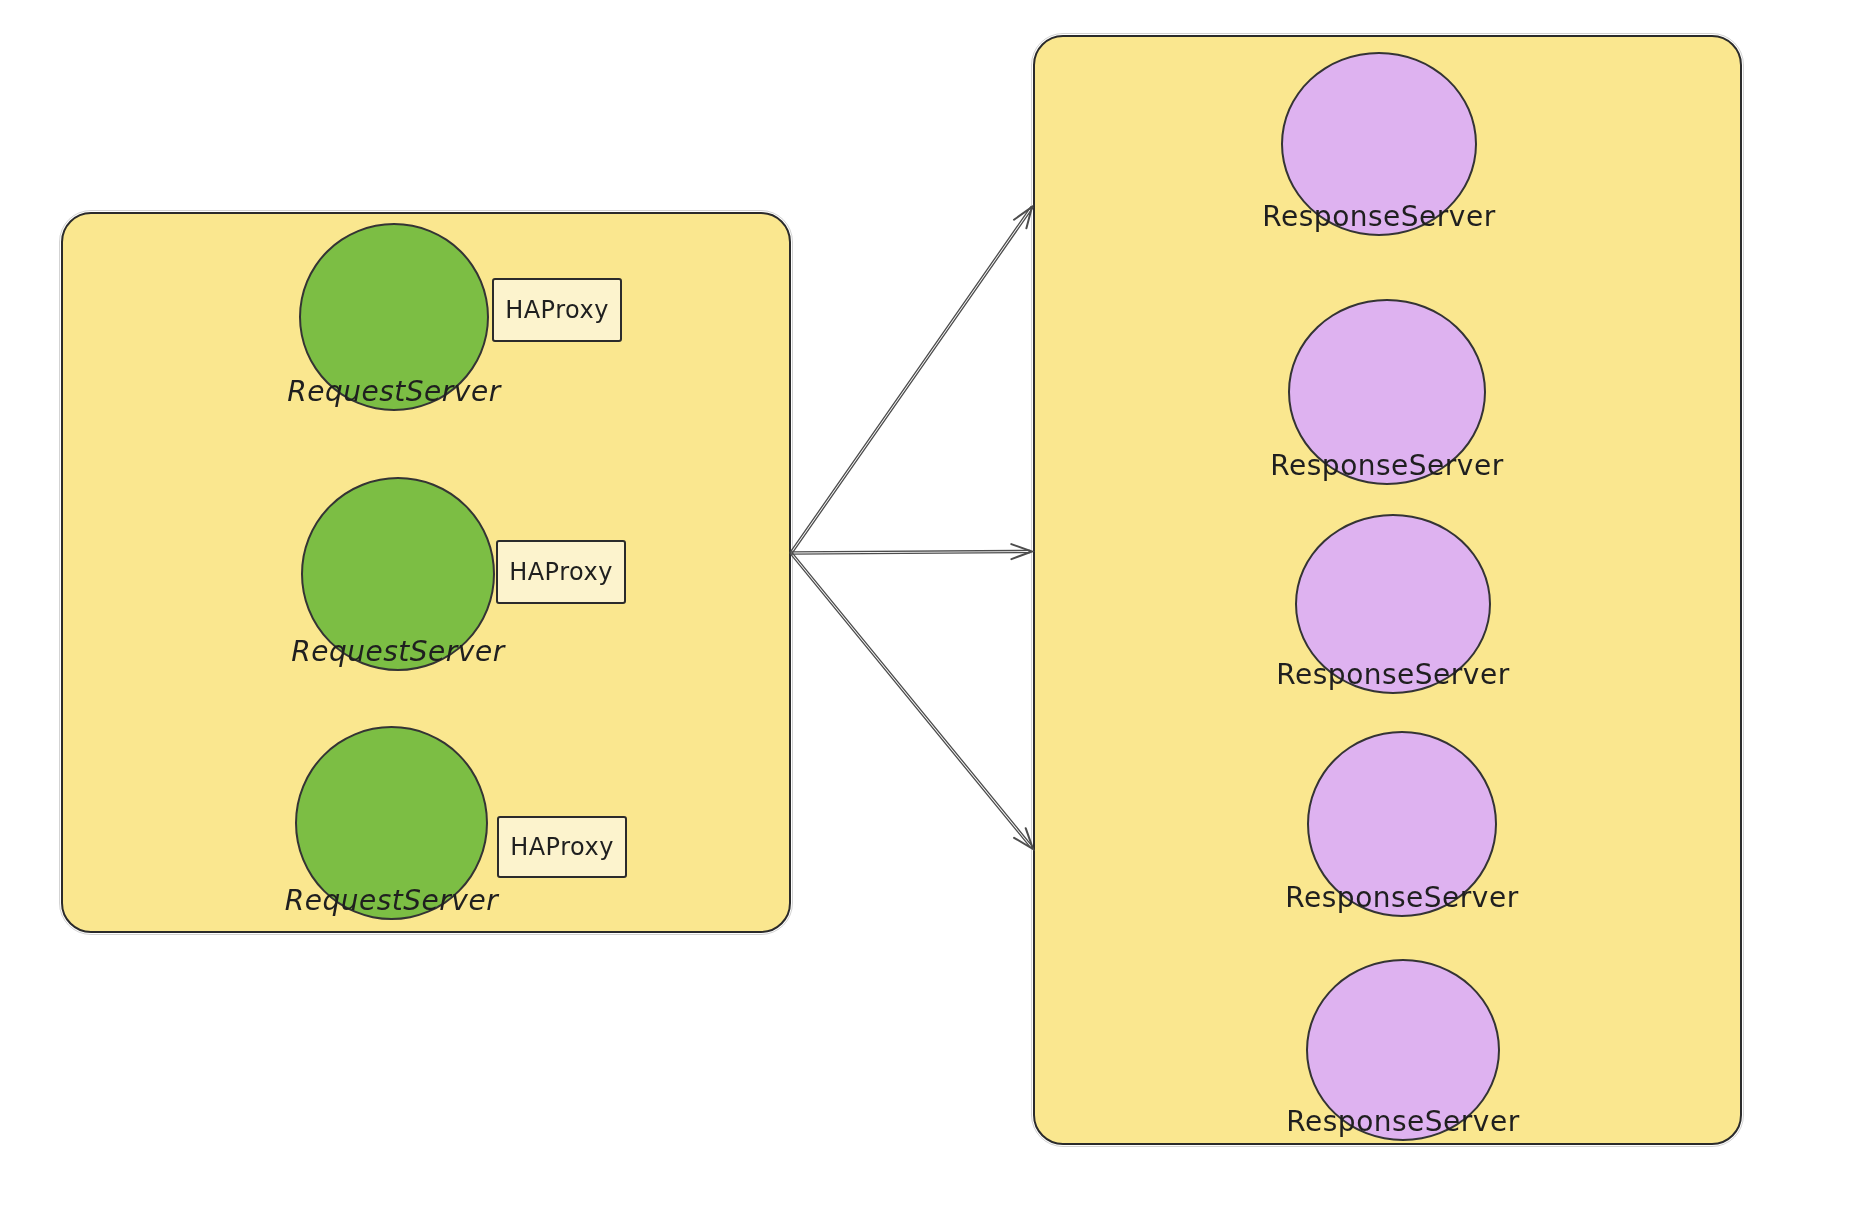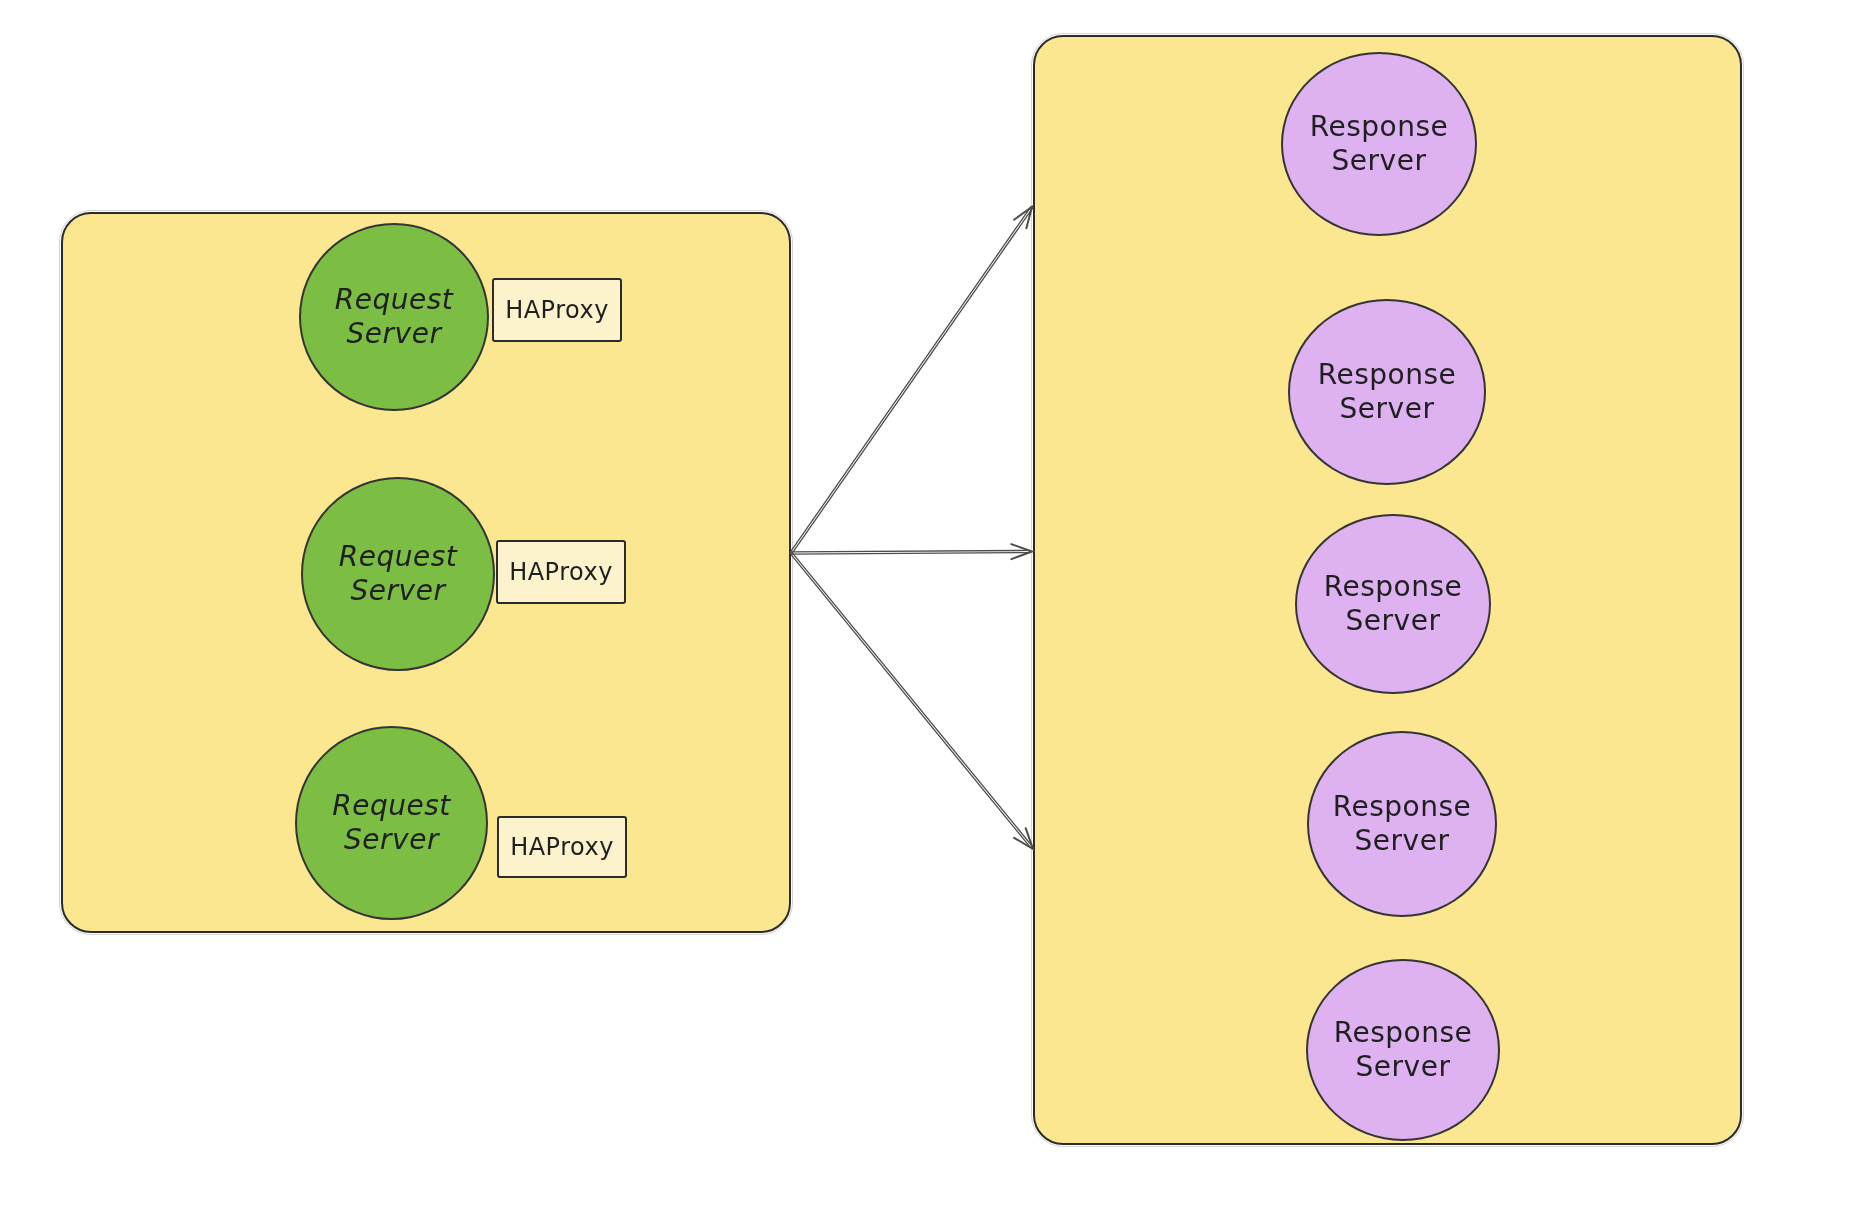--- a/index.html
+++ b/index.html
@@ -21,22 +21,22 @@
     outline-offset: 1px;
     box-sizing: border-box;
   }
   .panel.left  { left:61px;  top:212px; width:730px; height:721px; }
   .panel.right { left:1033px; top:35px; width:709px; height:1110px; }
   .node {
     position:absolute;
     border:2.5px solid var(--node-stroke, #333);
     border-radius:50%;
     box-sizing:border-box;
-    display:flex; flex-direction:column;
-    align-items:center; justify-content:center;
+    display:flex; flex-direction:row;
+    align-items:flex-end; justify-content:center;
     text-align:center;
     font-size:28px; line-height:1.2;
     letter-spacing:0.5px;
   }
   .node.request  { background: var(--request-node-fill, #7cbe44); font-style: italic; }
   .node.response { background: var(--response-node-fill, #deb2f0); }
   .node-req-1 { left:299px; top:223px; width:190px; height:188px; }
   .node-req-2 { left:301px; top:477px; width:194px; height:194px; }
   .node-req-3 { left:295px; top:726px; width:193px; height:194px; }
   .node-res-1 { left:1281px; top:52px;  width:196px; height:184px; }

